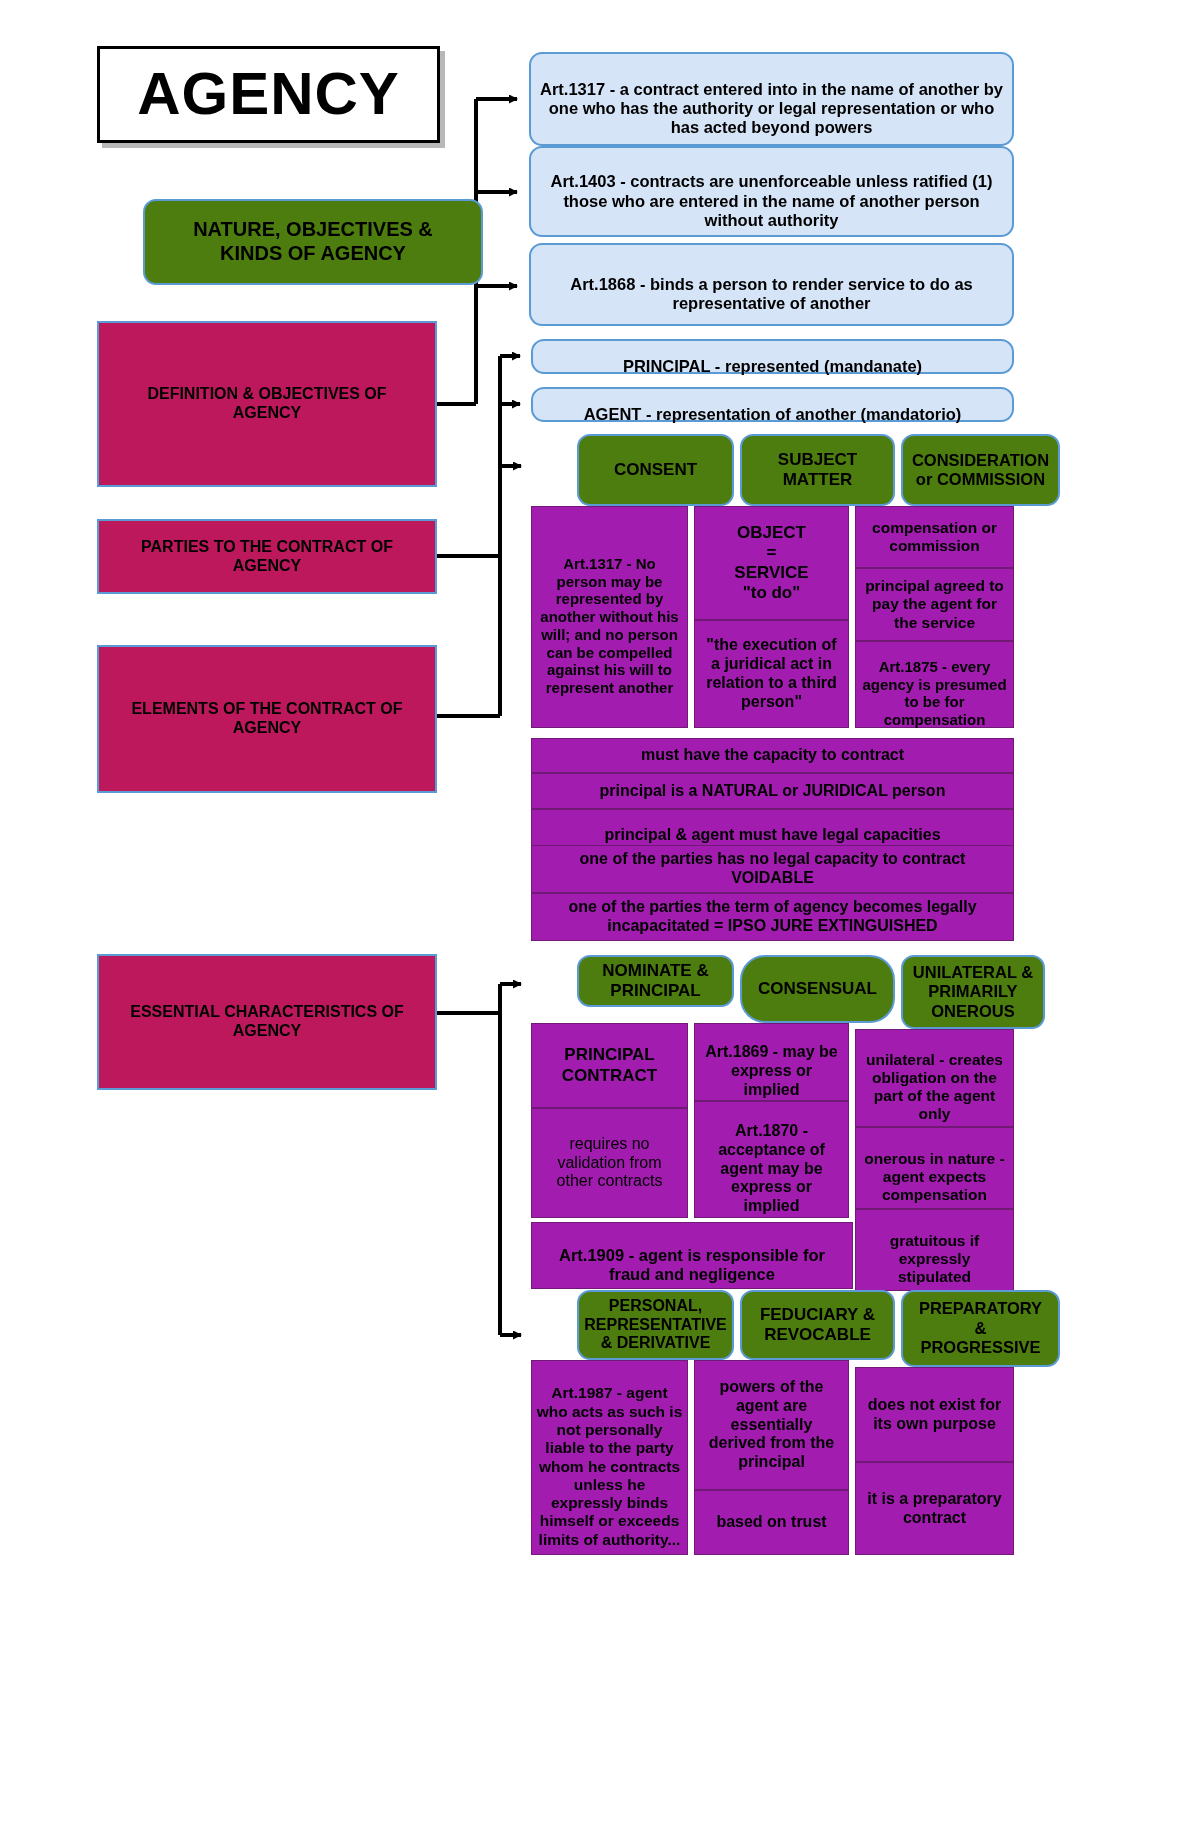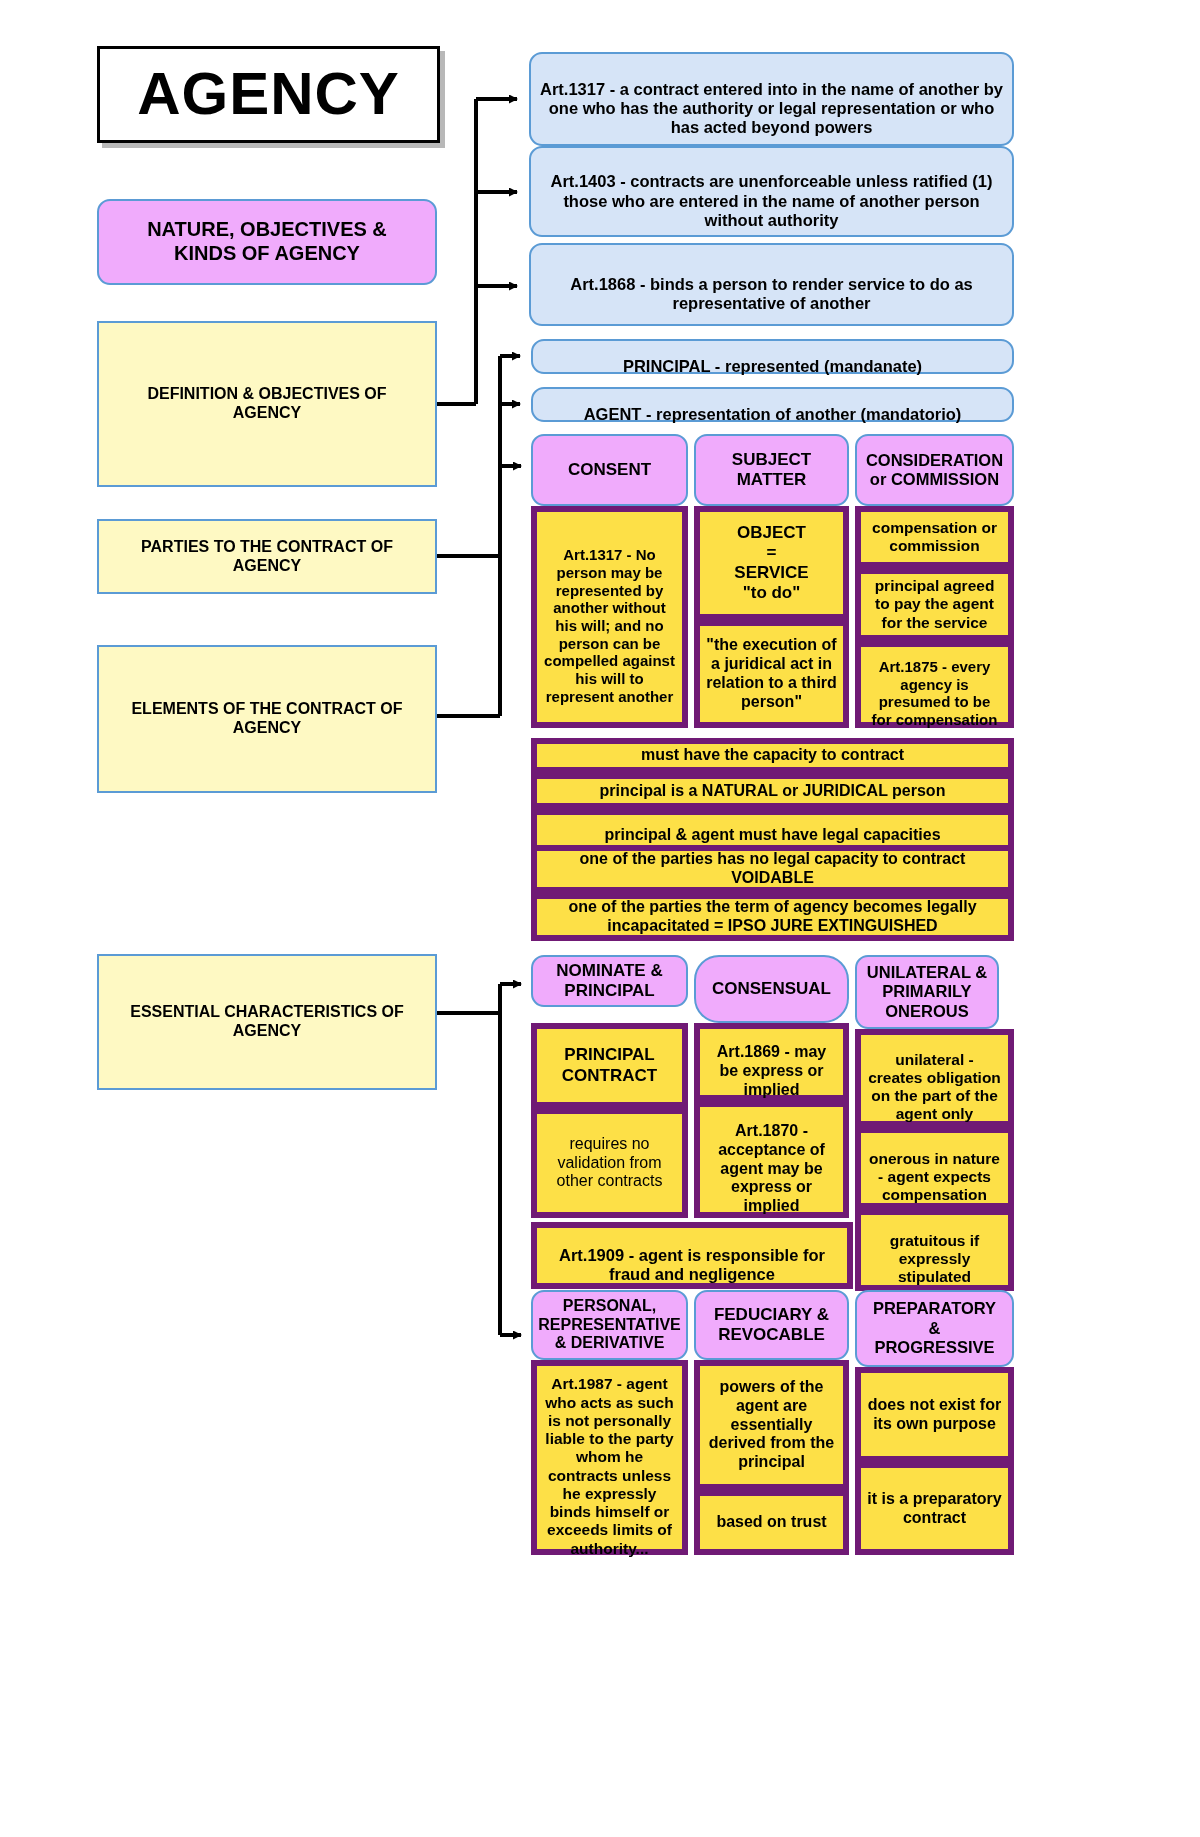--- a/index.html
+++ b/index.html
@@ -38,38 +38,39 @@
   
   .title-box {
     background: #ffffff;
     border: 3px solid #000000;
     box-shadow: 5px 5px 0 rgba(0,0,0,0.28);
     font-size: 60px;
     font-weight: bold;
     letter-spacing: 1px;
   }
   .round-hdr {
-    background: #f0abfc;
+    background: #4d7c0f;
     border: 2px solid #5b9bd5;
     border-radius: 13px;
     font-weight: bold;
+    margin-left: 46px;
   }
   .round-soft {
     background: #d6e4f7;
     border: 2px solid #5b9bd5;
     border-radius: 13px;
   }
   .rect-plain {
-    background: #fef9c3;
+    background: #be185d;
     border: 2px solid #5b9bd5;
     border-radius: 0;
   }
   .rect-sub {
-    background: #fde047;
-    border: 6px solid #701a75;
+    background: #a21caf;
+    border: 1px solid #701a75;
     border-radius: 0;
   }
   .lead { font-weight: bold; }
   .lead + span { font-weight: bold; }
   .txt { display: block; }
 </style>
 </head>
 <body>
 
 <div id="canvas">

